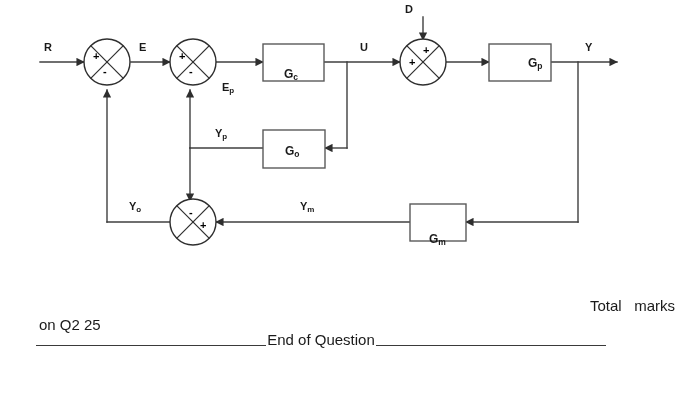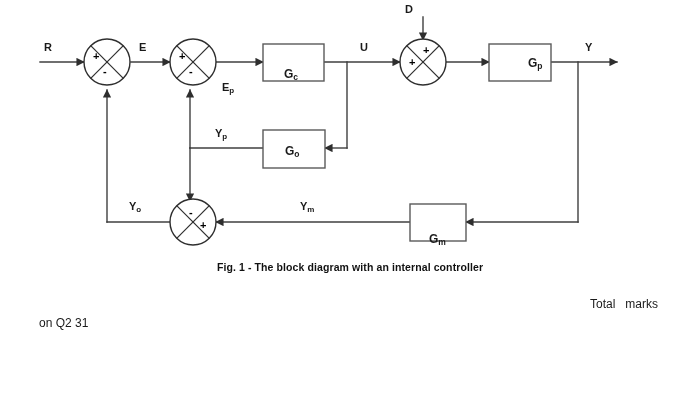--- a/index.html
+++ b/index.html
@@ -90,21 +90,21 @@
     font-weight: bold;
     font-size: 10.5px;
     color: #111111;
     letter-spacing: 0.1px;
     user-select: none;
   }
 
   .foot {
     position: absolute;
     font-family: "Liberation Sans", sans-serif;
-    font-size: 12px;
+    font-size: 15px;
     color: #1a1a1a;
     white-space: pre;
     user-select: none;
   }
   #total-marks {
     left: 590px;
     top: 297px;
   }
   #marks-q2 {
     left: 39px;
@@ -235,20 +235,24 @@
 
   <div class="sign" style="left:179px; top:51px;">+</div>
   <div class="sign" style="left:189px; top:66px;">-</div>
 
   <div class="sign" style="left:409px; top:57px;">+</div>
   <div class="sign" style="left:423px; top:45px;">+</div>
 
   <div class="sign" style="left:189px; top:207px;">-</div>
   <div class="sign" style="left:200px; top:220px;">+</div>
 
-  <div id="caption">Fig. 1 - The block diagram with an internal controller</div>
 
   <div class="foot" id="total-marks">Total   marks</div>
 
-  <div class="foot" id="marks-q2">on Q2 31</div>
-
+  <div class="foot" id="marks-q2">on Q2 25</div>
+
+  <div class="foot" id="end-of-question">
+    <span class="rule"></span>
+    <span class="eoq-text">End of Question</span>
+    <span class="rule"></span>
+  </div>
 
 </div>
 
 </body></html>

